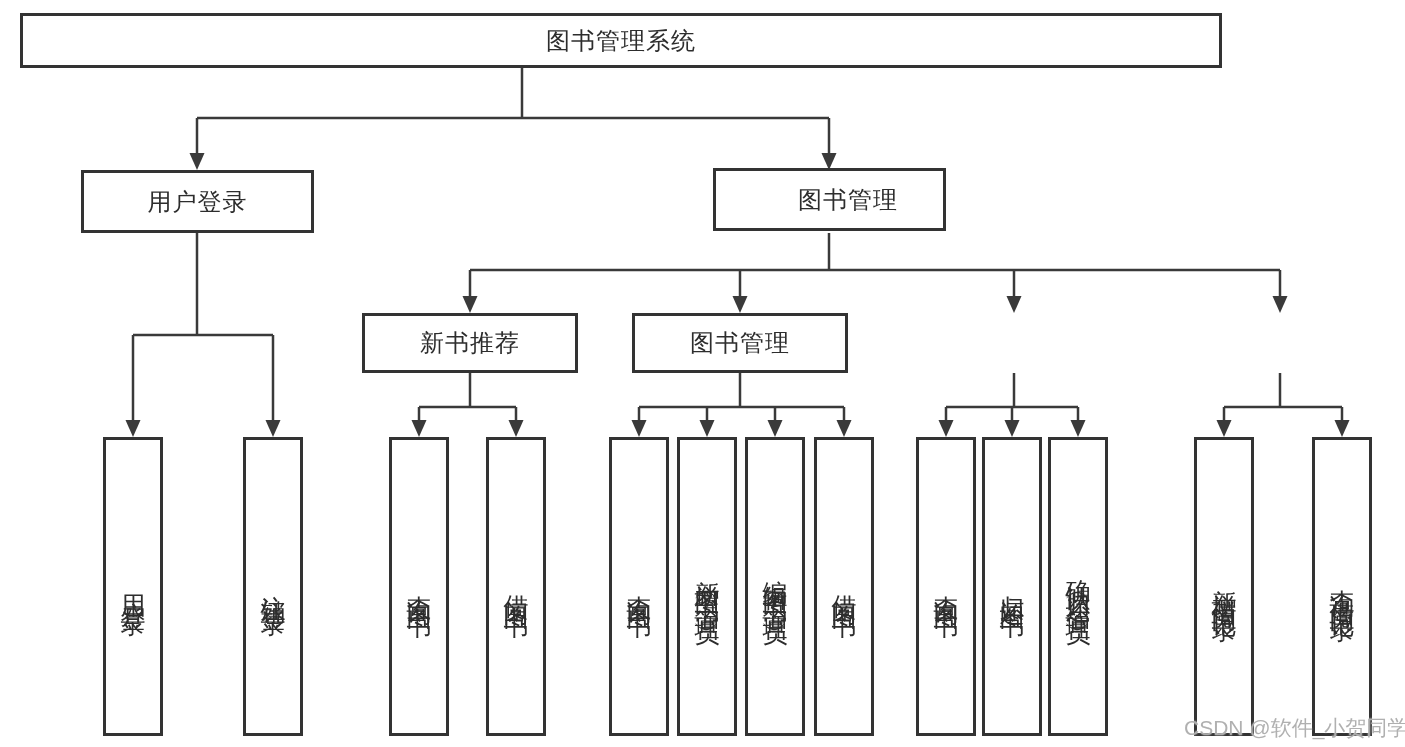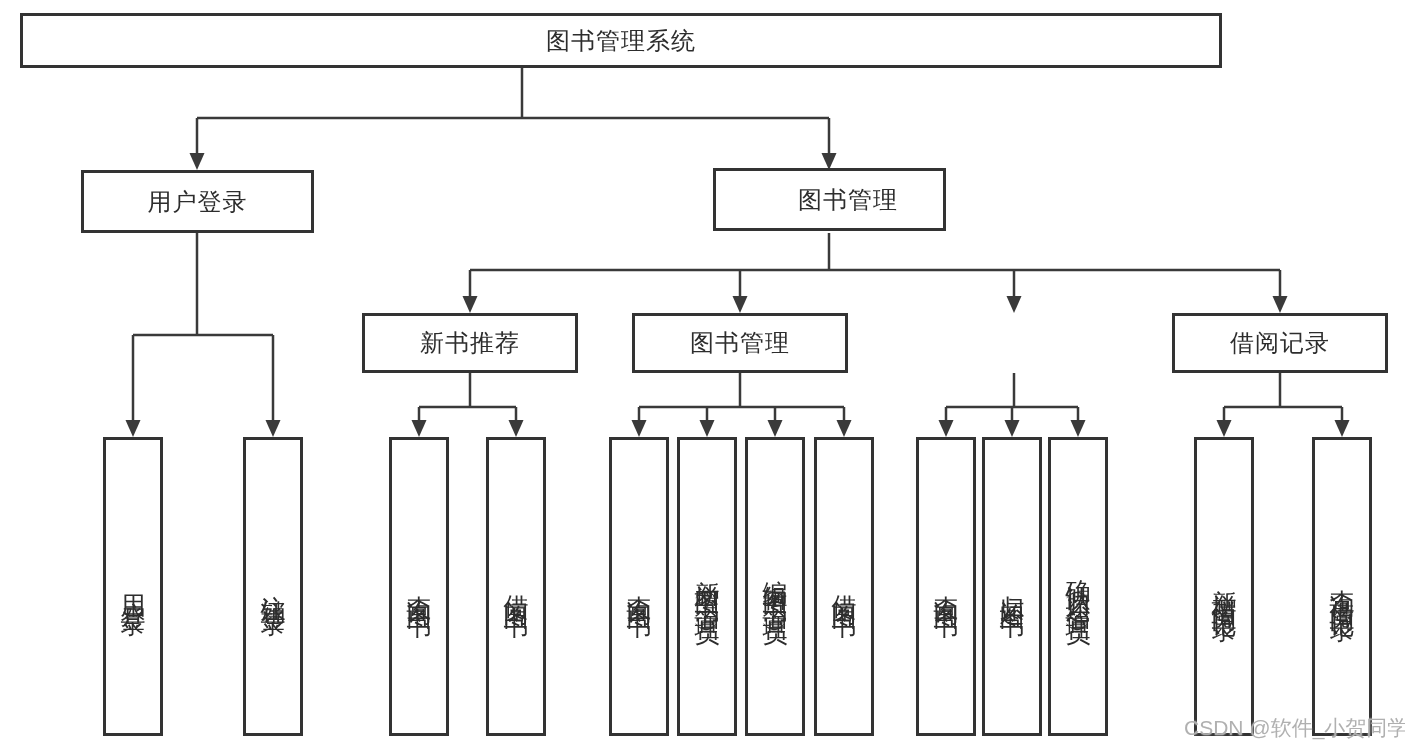--- a/index.html
+++ b/index.html
@@ -171,21 +171,20 @@
     </g>
   </svg>
 
   <div class="node b-root">图书管理系统</div>
 
   <div class="node b-login">用户登录</div>
   <div class="node b-mgmt">图书管理</div>
 
   <div class="node b-l3 b-l3-recommend">新书推荐</div>
   <div class="node b-l3 b-l3-borrow">图书管理</div>
-  <div class="node b-l3 b-l3-records">借阅记录</div>
 
   <div class="leaf lf-1a">
     <span>用户登录</span>
   </div>
   <div class="leaf lf-1b">
     <span>注销登录</span>
   </div>
 
   <div class="leaf lf-2a">
     <span>查询图书</span>

